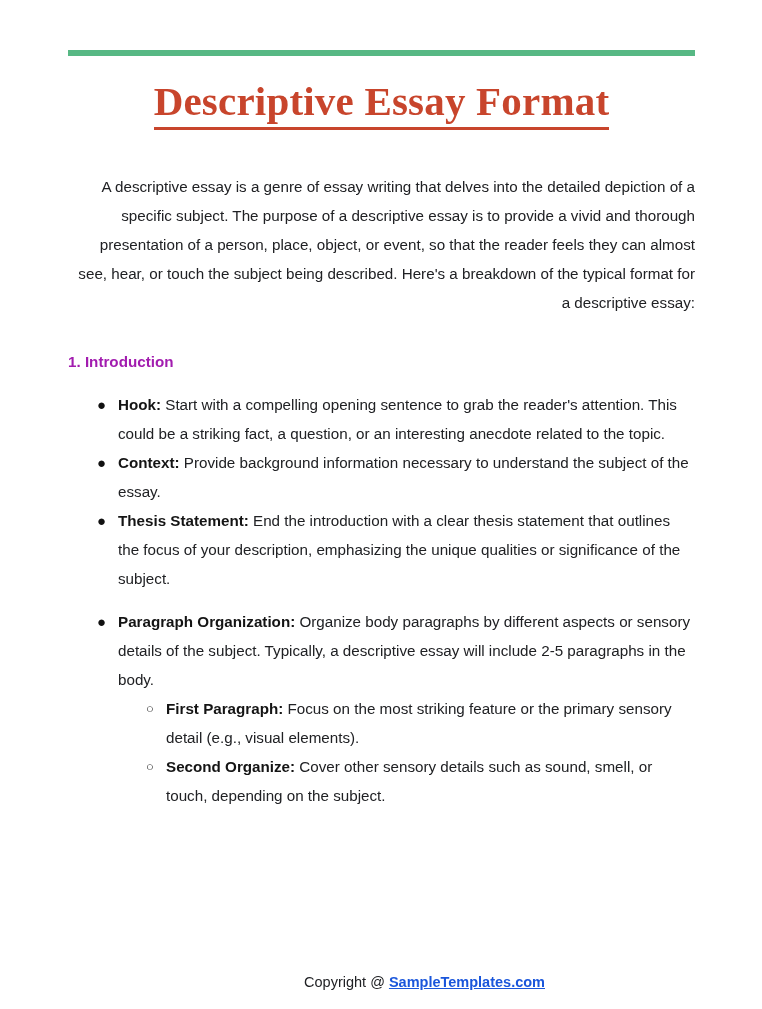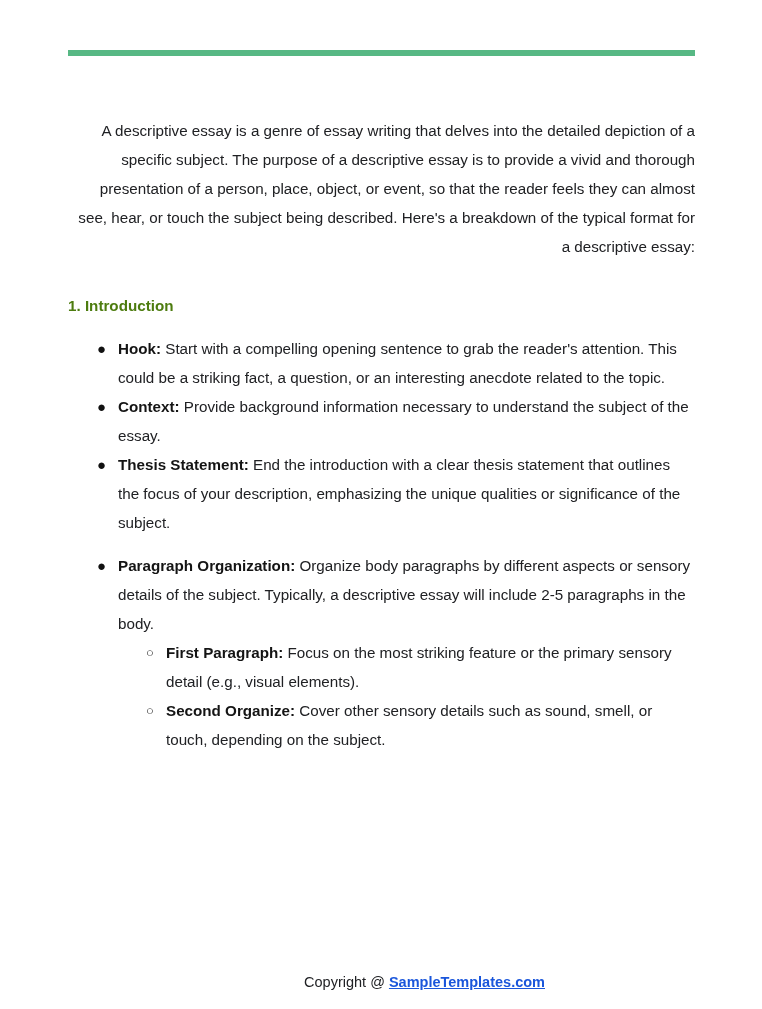--- a/index.html
+++ b/index.html
@@ -66,21 +66,21 @@
     line-height: 29px;
     color: #202124;
     text-align: right;
   }
 
   
   .section-heading {
     font-size: 15.2px;
     line-height: 29px;
     font-weight: bold;
-    color: #4d7c0f;
+    color: #a21caf;
     margin: 30px 0 0 0;
   }
 
   
   ul.level1 {
     list-style: none;
     margin: 14px 0 0 0;
     padding: 0;
   }
   ul.level1 > li {
@@ -151,20 +151,21 @@
 </style>
 </head>
 <body>
 
 <div class="page">
 
   <div class="top-rule"></div>
 
   <div class="content">
 
+    <h1 class="doc-title"><span class="title-inner">Descriptive Essay Format</span></h1>
 
     <p class="intro">A descriptive essay is a genre of essay writing that delves into the detailed depiction of a specific subject. The purpose of a descriptive essay is to provide a vivid and thorough presentation of a person, place, object, or event, so that the reader feels they can almost see, hear, or touch the subject being described. Here's a breakdown of the typical format for a descriptive essay:</p>
 
     <h2 class="section-heading">1. Introduction</h2>
 
     <ul class="level1">
       <li>
         <span class="marker">●</span>
         <span class="lead">Hook:</span><span> Start with a compelling opening sentence to grab the reader's attention. This could be a striking fact, a question, or an interesting anecdote related to the topic.</span>
       </li>

